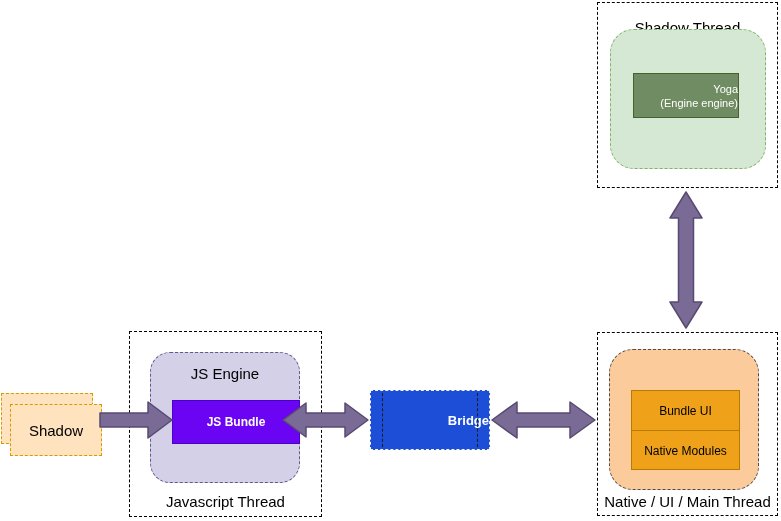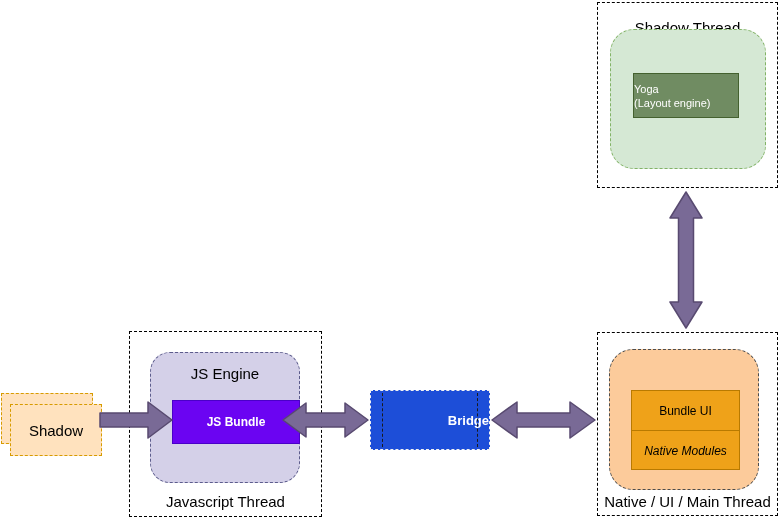--- a/index.html
+++ b/index.html
@@ -30,21 +30,21 @@
     background:#d5e8d4;
     border:1px dashed #82b366;
     border-radius:24px;
   }
   .yoga-box{
     background:#708c62;
     border:1px solid #44612f;
     color:#ffffff;
     font-size:11px;line-height:14px;
     display:flex;flex-direction:column;
-    align-items:flex-start;justify-content:center;
+    align-items:flex-end;justify-content:center;
     text-align:center;
   }
 
   
   .engine-round{
     background:#d4d0e8;
     border:1px dashed #5c5c8c;
     border-radius:20px;
   }
   .engine-title{
@@ -104,21 +104,21 @@
 <body>
 
 <div id="canvas">
 
   <div class="abs thread-box" style="left:597px;top:2px;width:181px;height:186px;">
     <div class="thread-label" style="top:5px;margin-top:11px;">Shadow Thread</div>
   </div>
   <div class="abs green-round" style="left:610px;top:29px;width:156px;height:140px;"></div>
   <div class="abs yoga-box" style="left:633px;top:73px;width:106px;height:45px;">
     <span>Yoga</span>
-    <span>(Layout engine)</span>
+    <span>(Engine engine)</span>
   </div>
 
   <div class="abs thread-box" style="left:129px;top:331px;width:193px;height:186px;">
     <div class="thread-label" style="bottom:5px;">Javascript Thread</div>
   </div>
   <div class="abs engine-round" style="left:150px;top:352px;width:150px;height:131px;">
     <div class="engine-title">JS Engine</div>
   </div>
   <div class="abs bundle-box" style="left:172px;top:400px;width:128px;height:44px;">
     <span>JS Bundle</span>
@@ -136,21 +136,21 @@
   </div>
 
   <div class="abs thread-box" style="left:597px;top:332px;width:181px;height:184px;">
     <div class="thread-label" style="bottom:4px;">Native / UI / Main Thread</div>
   </div>
   <div class="abs peach-round" style="left:609px;top:349px;width:150px;height:141px;"></div>
   <div class="abs native-stack" style="left:631px;top:390px;width:109px;height:80px;">
     <div class="native-row" style="height:39px;">
       <span>Bundle UI</span>
     </div>
-    <div class="native-row" style="height:40px;font-style:italic;">
+    <div class="native-row" style="height:40px;">
       <span>Native Modules</span>
     </div>
   </div>
 
   <svg class="arrows" width="781" height="521" viewBox="0 0 781 521">
     <g fill="#796a96" stroke="#584a70" stroke-width="1.5" stroke-linejoin="round">
 
       <polygon points="100,413 148,413 148,402 172,420 148,438 148,427 100,427"></polygon>
 
       <polygon points="283,420 306,403 306,413 345,413 345,403 368,420 345,437 345,427 306,427 306,437"></polygon>

